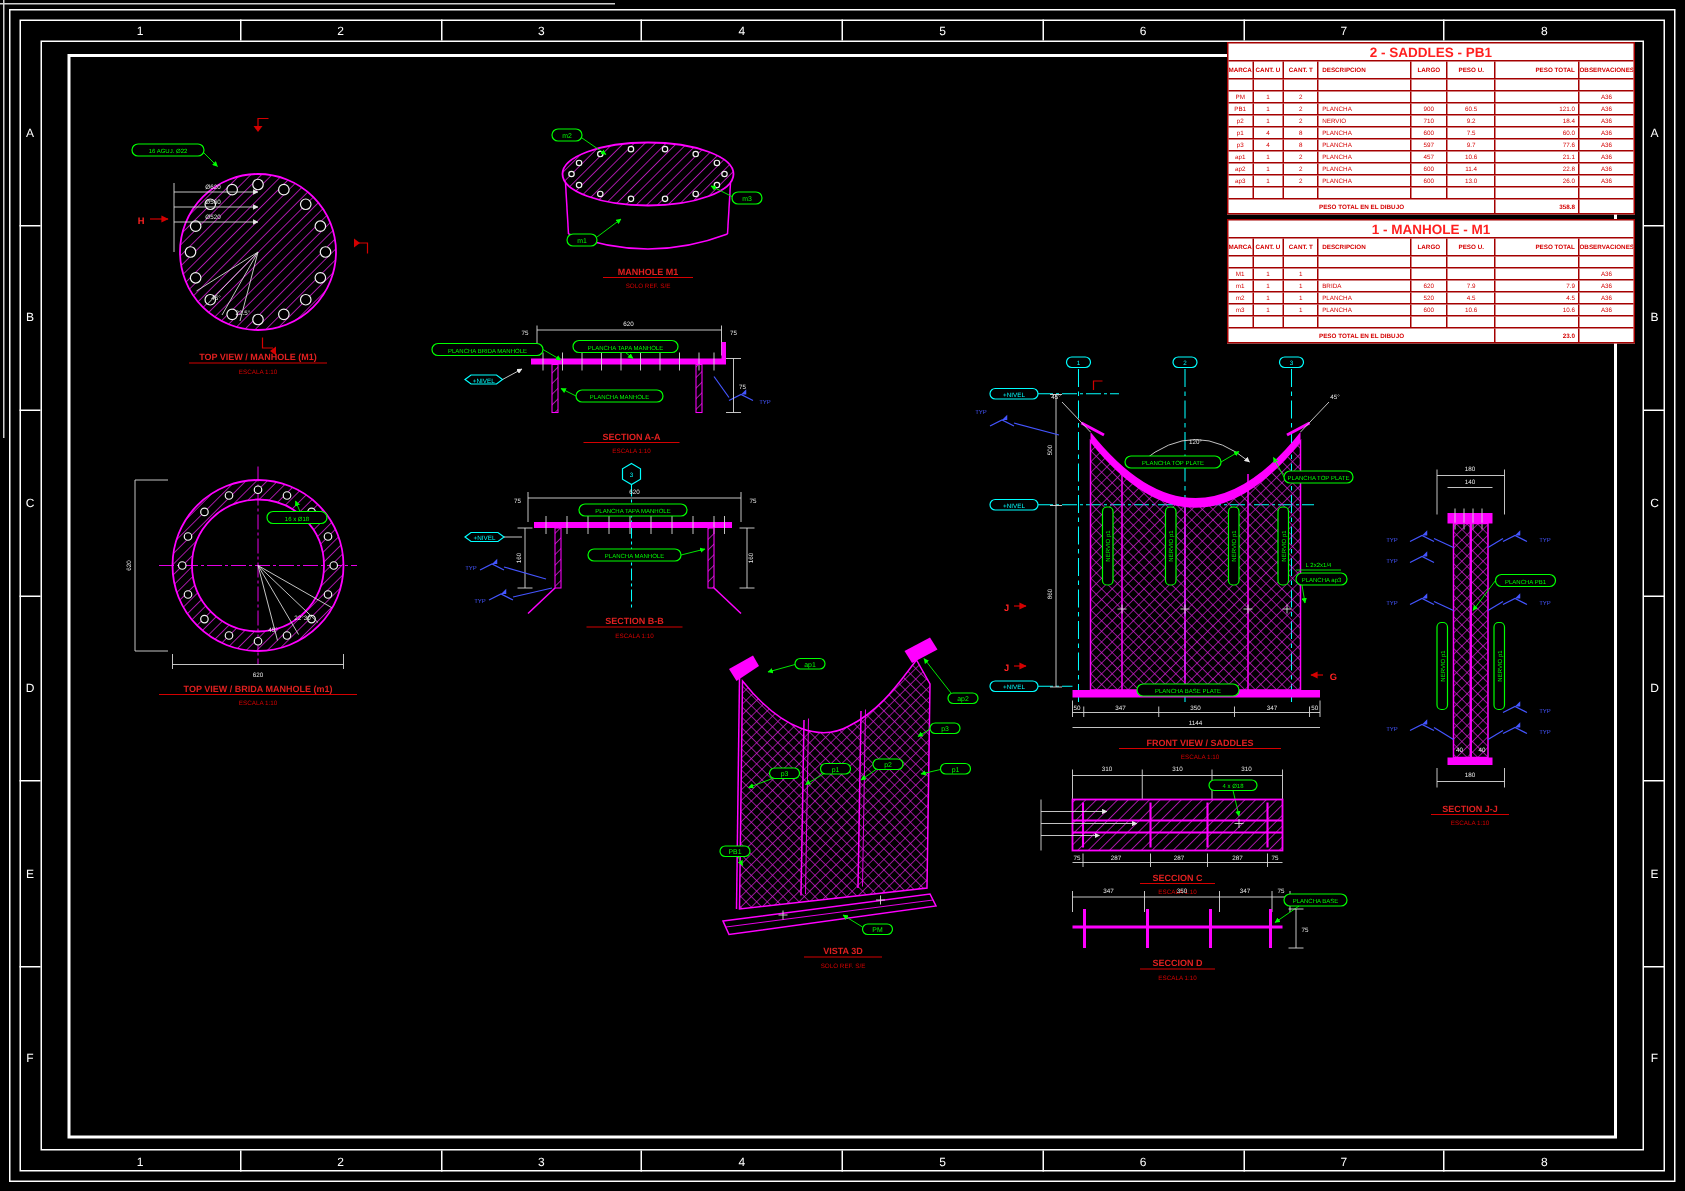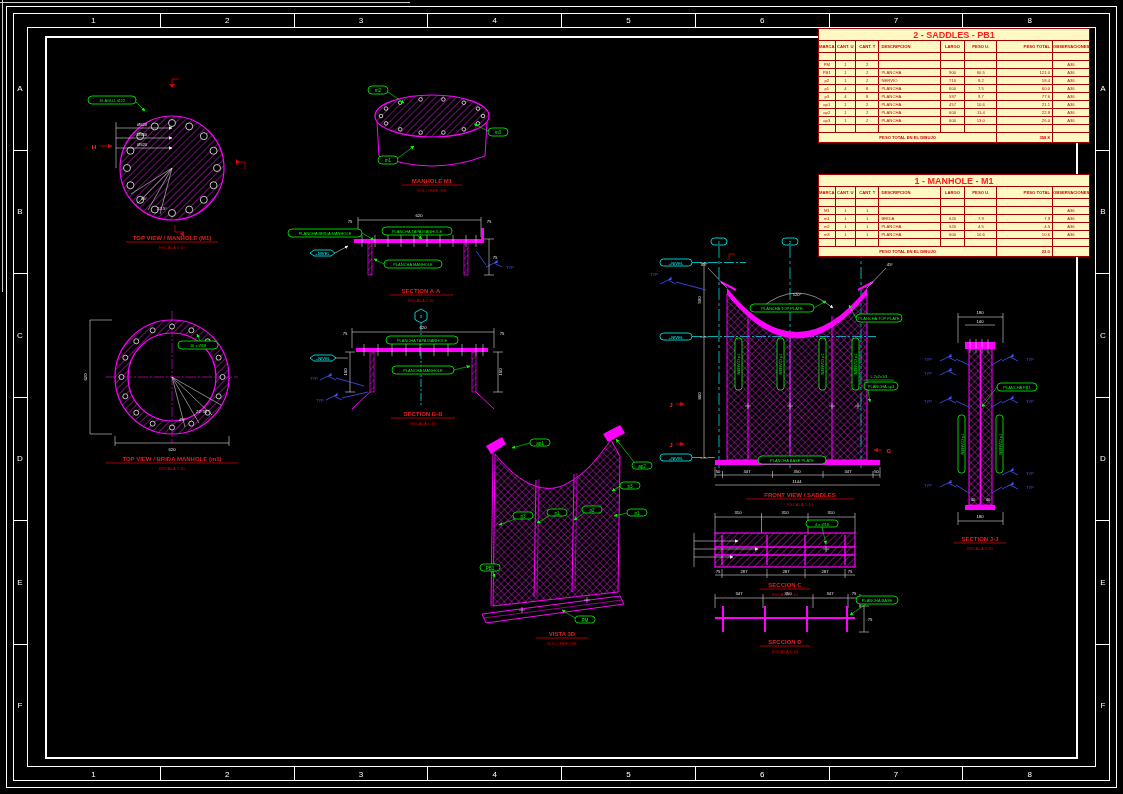--- a/index.html
+++ b/index.html
@@ -18,21 +18,21 @@
   .grid-left,.grid-right{position:absolute;top:27px;bottom:27px;width:14px;display:flex;flex-direction:column;}
   .grid-left{left:13px;}
   .grid-right{right:13px;}
   .grid-top .grid-cell,.grid-bottom .grid-cell{flex:1;border-left:1px solid #fff;
      color:#fff;font-size:8px;display:flex;align-items:center;justify-content:center;}
   .grid-top .grid-cell:first-child,.grid-bottom .grid-cell:first-child{border-left:none;}
   .grid-left .grid-cell,.grid-right .grid-cell{flex:1;border-top:1px solid #fff;
      color:#fff;font-size:8px;display:flex;align-items:center;justify-content:center;}
   .grid-left .grid-cell:first-child,.grid-right .grid-cell:first-child{border-top:none;}
   
-  .tbl{position:absolute;left:818px;width:272px;background:#fef9c3;border:1px solid #a40000;
+  .tbl{position:absolute;left:818px;width:272px;background:#ffffff;border:1px solid #a40000;
        color:#d40000;box-sizing:border-box;}
   .tbl *{box-sizing:border-box;}
   .tt{font-size:9px;font-weight:bold;color:#ff1f1f;text-align:center;height:12px;line-height:12px;
       border-bottom:1px solid #a40000;white-space:nowrap;overflow:hidden;}
   .trw{display:flex;border-bottom:1px solid #a40000;height:8px;}
   .trw.th{height:12px;}
   .trw.tf{height:9px;}
   .trw:last-child{border-bottom:none;}
   .tc{border-right:1px solid #a40000;font-size:4.2px;line-height:8px;text-align:center;
       overflow:hidden;white-space:nowrap;color:#d40000;}
@@ -917,21 +917,21 @@
         <div class="tc c5"></div>
         <div class="tc c6"></div>
         <div class="tc c7"></div>
       </div>
       <div class="trw tf">
         <div class="tc cf">PESO TOTAL EN EL DIBUJO</div>
         <div class="tc c6">358.8</div>
         <div class="tc c7"></div>
       </div>
     </div>
-  <div class="tbl" style="top:146px;margin-top:28px;">
+  <div class="tbl" style="top:146px;">
       <div class="tt">1 - MANHOLE - M1</div>
       <div class="trw th">
         <div class="tc c0">MARCA</div>
         <div class="tc c1">CANT. U</div>
         <div class="tc c2">CANT. T</div>
         <div class="tc c3">DESCRIPCION</div>
         <div class="tc c4">LARGO</div>
         <div class="tc c5">PESO U.</div>
         <div class="tc c6">PESO TOTAL</div>
         <div class="tc c7">OBSERVACIONES</div>

